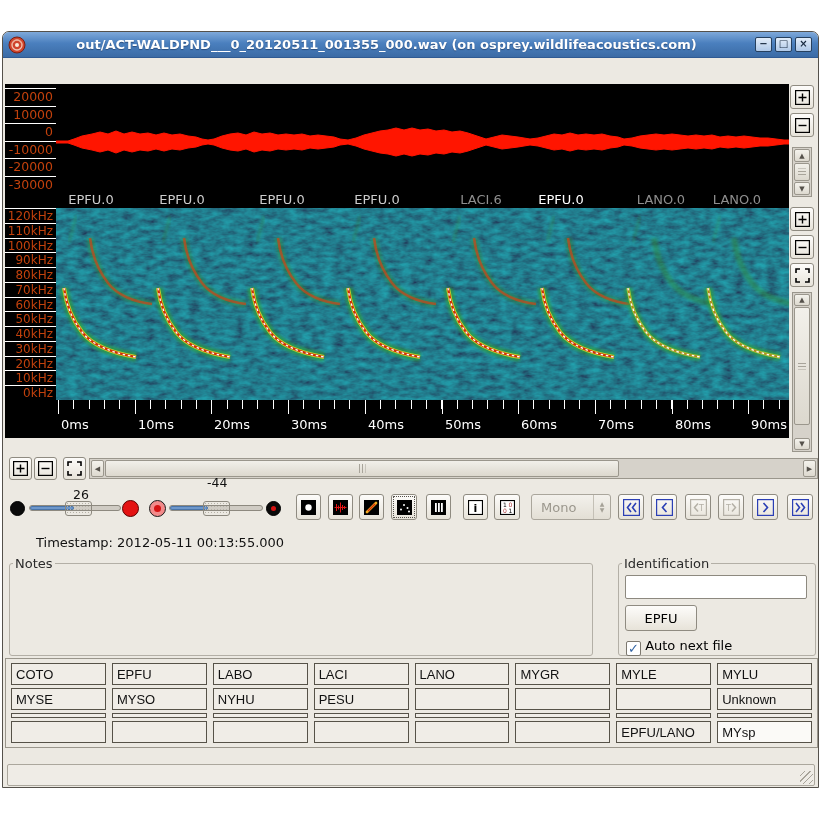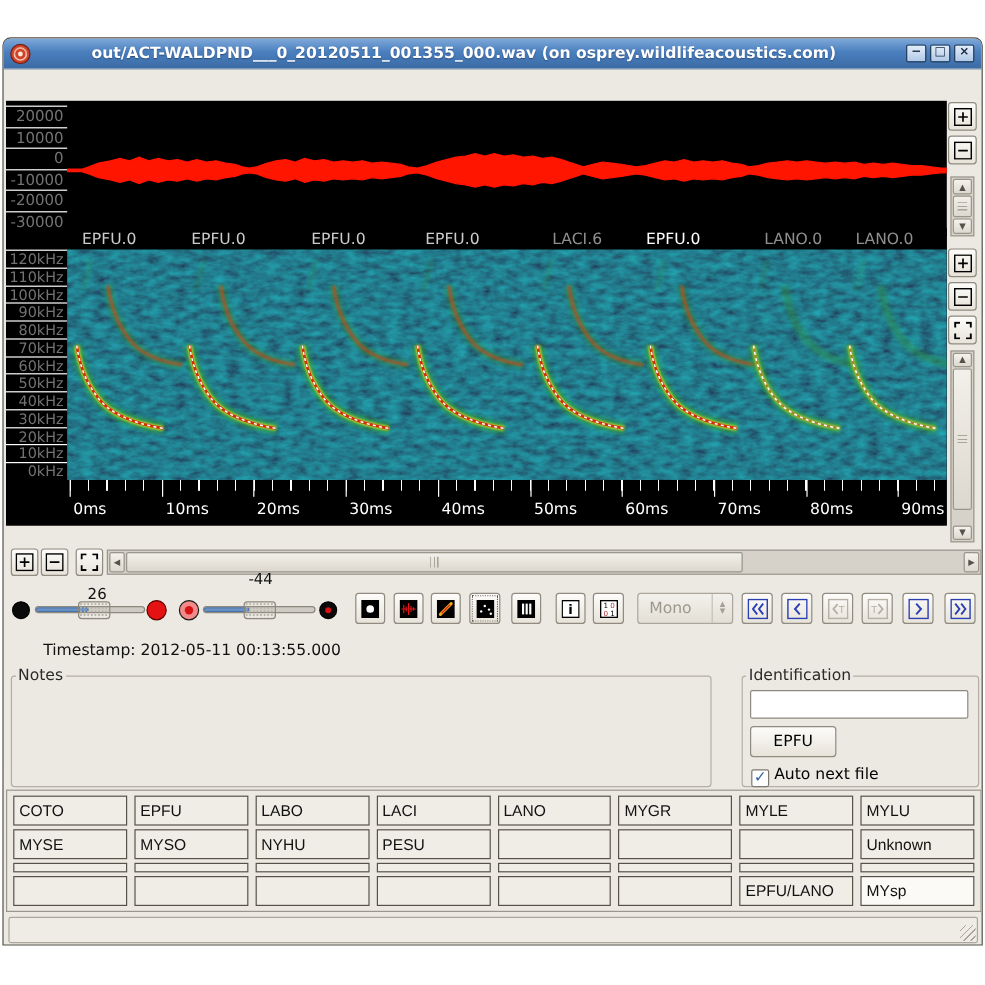--- a/index.html
+++ b/index.html
@@ -20,21 +20,21 @@
   .menubar{position:absolute;left:0;top:26px;width:100%;height:24px;display:flex;align-items:center;gap:6px;padding-left:6px}
   .menu-item{display:inline-block;font-size:13px;color:#1a1a1a;padding:2px 8px}
   .menu-item::first-letter{text-decoration:underline}
 
   
   .blackpanel{position:absolute;left:2px;width:784px;background:#000;overflow:hidden}
   .wave-panel{top:52px;height:113px}
   .spec-panel{top:158px;height:248px}
 
   .axis-col{position:absolute;left:0;top:0;width:51px}
-  .arow{border-top:1px solid #fff;color:#737373;font-size:12.5px;text-align:right;padding:1px 3px 0 0;line-height:14px}
+  .arow{border-top:1px solid #fff;color:#c2410c;font-size:12.5px;text-align:right;padding:1px 3px 0 0;line-height:14px}
   .wave-axis{padding-top:4px}
   .wave-axis .arow{height:17.6px}
   .freq-axis{top:18px}
   .freq-axis .arow{height:14.77px;font-size:12px;line-height:12px}
 
   .call-row{position:absolute;left:0;top:0;width:100%;height:18px;background:#000}
   .call-label{position:absolute;top:2px;transform:translateX(-50%);font-size:13px;white-space:nowrap}
   .tone-light{color:#cccccc}.tone-dim{color:#8f8f8f}.tone-active{color:#ffffff}
 
   .specsvg{position:absolute;left:51px;top:18px}
@@ -78,21 +78,21 @@
 
   .ts{position:absolute;font-size:13px;color:#111}
 
   fieldset{position:absolute;border:1px solid #b3afa6;border-radius:3px}
   legend{font-size:13px;color:#2a2a2a;margin-left:3px;padding:0 2px}
   .textbox{background:#fff;border:1px solid #8d897f;border-radius:2px;font-size:13px;color:#111;padding:2px 4px}
 
   .cb{display:inline-block;width:15px;height:15px;background:#fff;border:1px solid #7c786f;border-radius:2px;
     color:#3465a4;font-size:13px;line-height:13px;text-align:center;font-weight:bold;vertical-align:-3px}
 
-  .grid-panel{position:absolute;left:2px;top:626px;width:813px;height:102px;border:1px solid #9a968c;background:#ece9e2;
+  .grid-panel{position:absolute;left:2px;top:626px;width:813px;height:90px;border:1px solid #9a968c;background:#ece9e2;
     display:grid;grid-template-columns:repeat(8,1fr);gap:3px 6px;padding:4px 5px}
   .sp-btn{background:#f0ede7;border:1px solid #565248;font-size:13px;color:#111;text-align:left;padding:1px 4px;line-height:17px;overflow:hidden;white-space:nowrap}
   .sp-btn.bright{background:#fbfaf7}
 
   .statusbar{position:absolute;left:4px;top:732px;width:808px;height:22px;border:1px solid #aba79d;background:#efece6;border-radius:2px}
   .rgrip{position:absolute;right:1px;bottom:1px;width:13px;height:13px;
     background:repeating-linear-gradient(135deg,transparent 0 3px,#a8a49a 3px 4px)}
   svg text{font-family:"DejaVu Sans",sans-serif}
 </style>
 </head>

